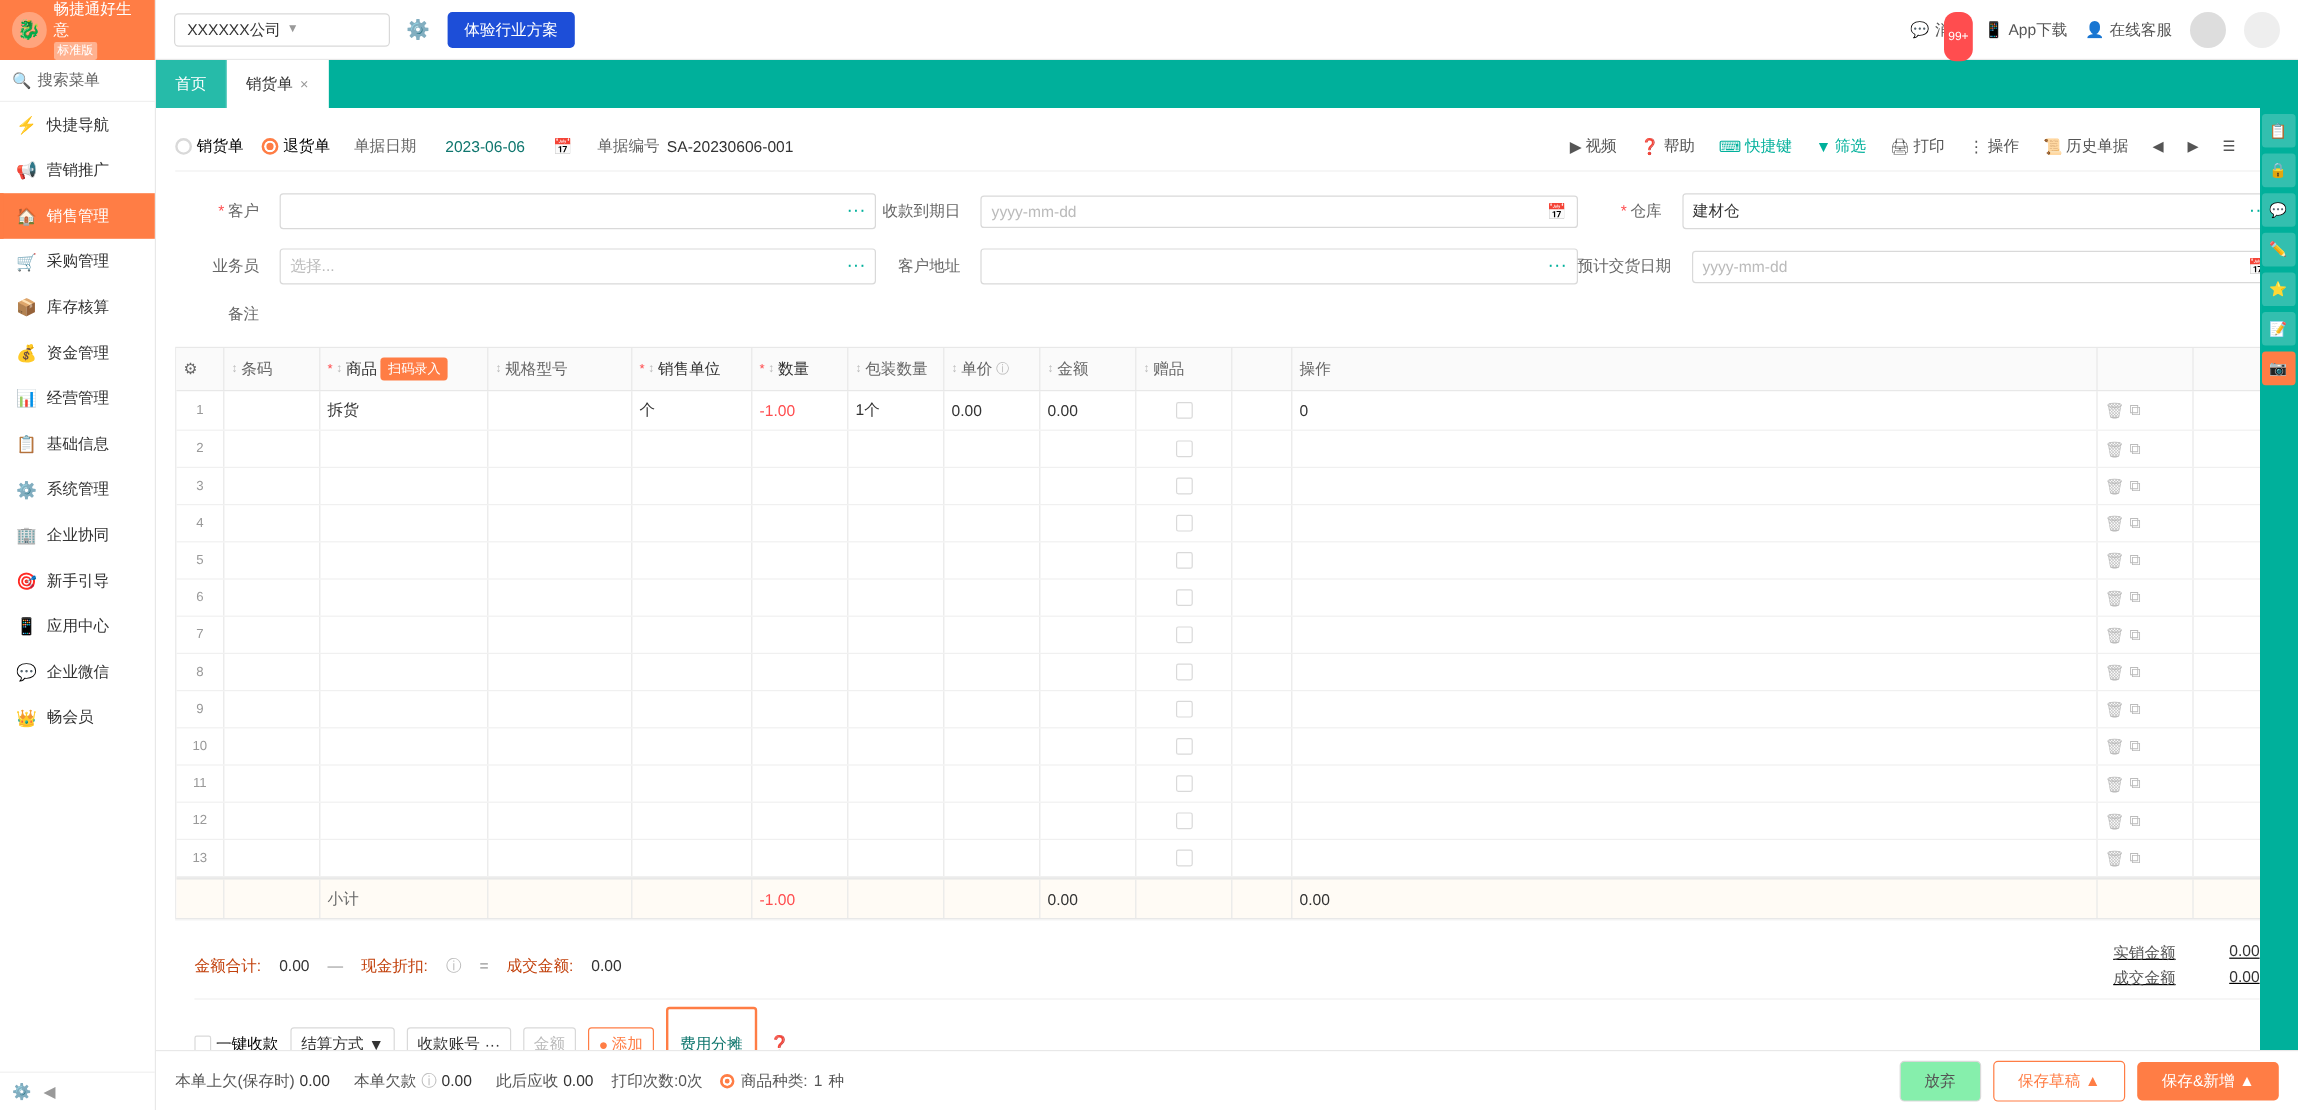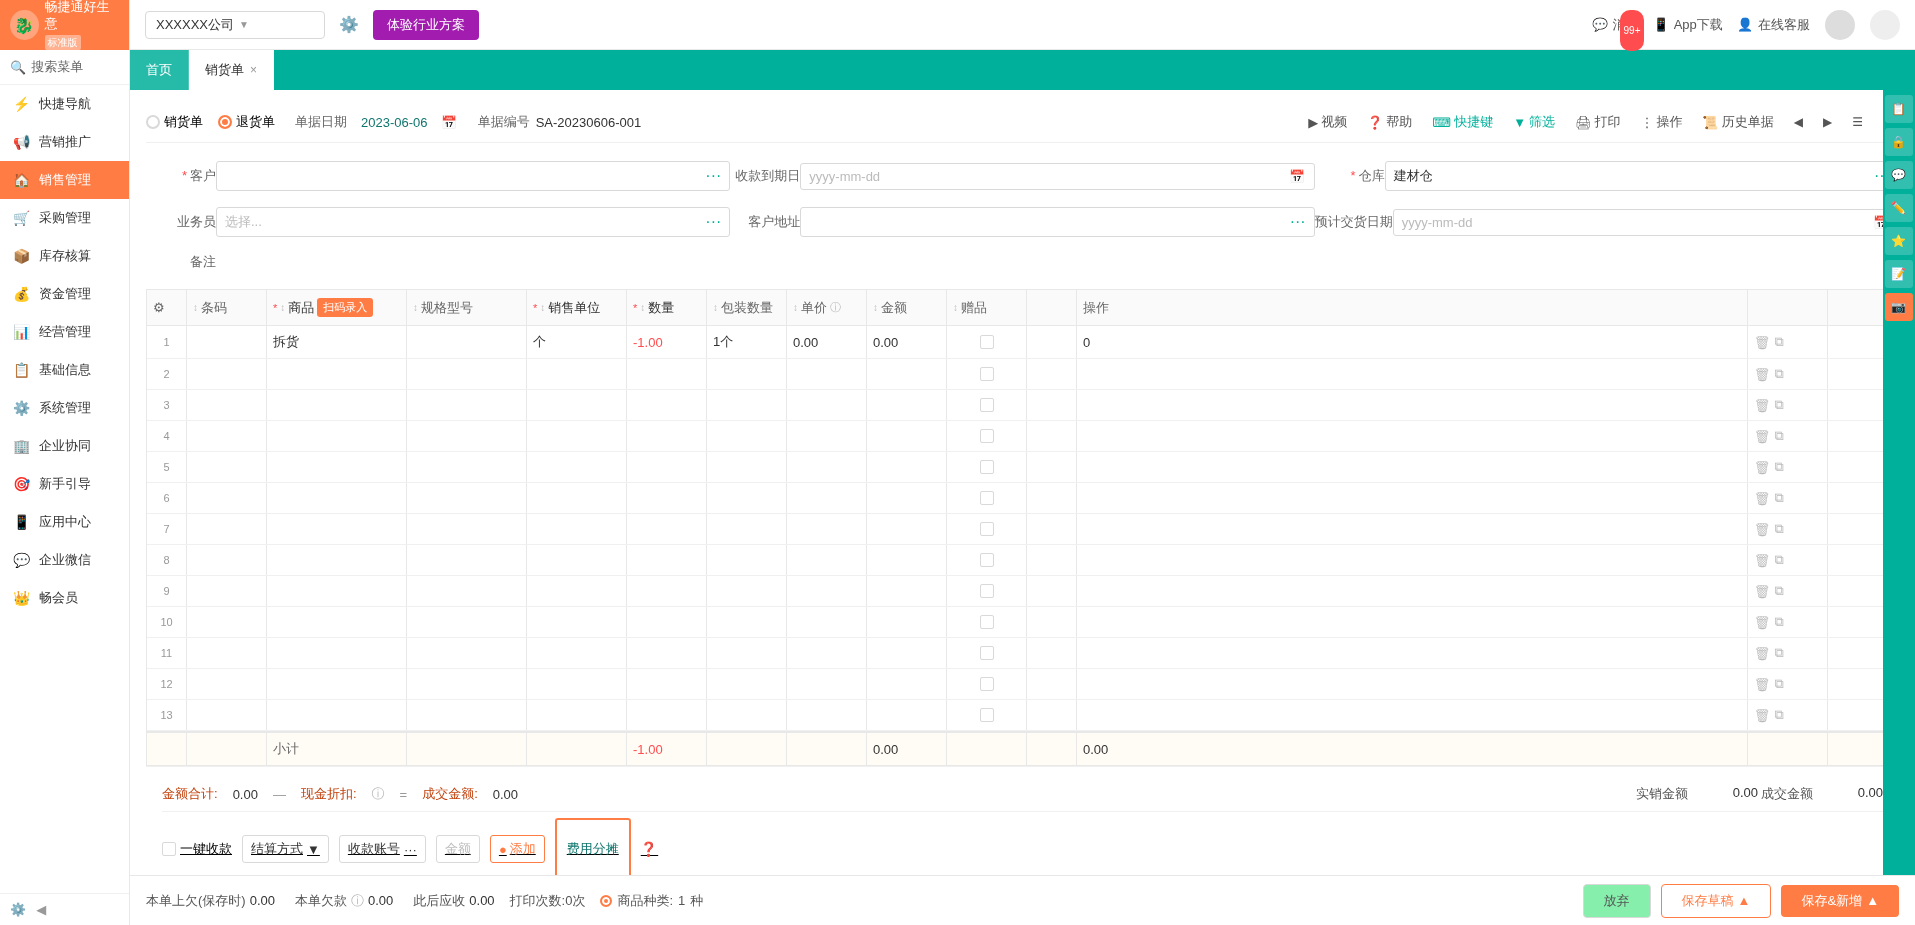--- a/index.html
+++ b/index.html
@@ -33,21 +33,21 @@
       position: fixed; left: 130px; top: 0; right: 0; height: 50px;
       background: #fff; border-bottom: 1px solid #e8e8e8; display: flex; align-items: center; padding: 0 15px; gap: 10px; z-index: 99;
     }
     .company-selector {
       display: flex; align-items: center; gap: 5px; border: 1px solid #d9d9d9; border-radius: 4px;
       padding: 4px 10px; cursor: pointer; min-width: 180px; color: #333;
     }
     .company-selector .arrow { color: #999; font-size: 10px; }
     .settings-icon { color: #999; cursor: pointer; font-size: 16px; padding: 4px; }
     .trial-btn {
-      background: #a21caf; color: #fff; border: none; border-radius: 4px; padding: 6px 14px; cursor: pointer; font-size: 13px;
+      background: #1d4ed8; color: #fff; border: none; border-radius: 4px; padding: 6px 14px; cursor: pointer; font-size: 13px;
     }
     .header-right { margin-left: auto; display: flex; align-items: center; gap: 15px; }
     .header-right-item { display: flex; align-items: center; gap: 4px; cursor: pointer; color: #555; position: relative; }
     .badge { background: #ff4d4f; color: #fff; border-radius: 10px; font-size: 10px; padding: 15px 4px; position: absolute; top: -6px; right: -6px; }
     .avatar { width: 30px; height: 30px; background: #ddd; border-radius: 50%; }
 
     
     .tab-bar {
       position: fixed; left: 130px; top: 50px; right: 0; height: 40px;
       background: #00b09b; display: flex; align-items: center; z-index: 98; padding: 0;
@@ -70,28 +70,28 @@
     }
 
     
     .form-header {
       display: flex; align-items: center; gap: 20px; padding: 8px 0; border-bottom: 1px solid #f0f0f0; margin-bottom: 10px;
     }
     .radio-group { display: flex; gap: 15px; align-items: center; }
     .radio-item { display: flex; align-items: center; gap: 4px; cursor: pointer; }
     .radio-circle { width: 14px; height: 14px; border-radius: 50%; border: 2px solid #d9d9d9; display: inline-block; }
     .radio-circle.active { border-color: #ff7d45; background: #ff7d45; box-shadow: inset 0 0 0 2px #fff; }
-    .date-field { display: flex; align-items: center; gap: 14px; }
+    .date-field { display: flex; align-items: center; gap: 24px; }
     .date-value { color: #0f766e; font-weight: 500; }
     .cal-icon { color: #00b09b; cursor: pointer; }
     .doc-number { display: flex; align-items: center; gap: 6px; }
     .toolbar-right { margin-left: auto; display: flex; align-items: center; gap: 8px; }
     .toolbar-btn { display: flex; align-items: center; gap: 3px; cursor: pointer; color: #555; font-size: 12px; padding: 3px 6px; }
     .toolbar-btn.green { color: #00b09b; }
-    .form-row { display: flex; align-items: center; padding: 8px 0; gap: 0; }
+    .form-row { display: flex; align-items: center; padding: 8px 0; gap: 17px; }
     .form-label { color: #666; min-width: 70px; text-align: right; }
     .form-label.required::before { content: '*'; color: #ff4d4f; margin-right: 3px; }
     .form-input {
       flex: 1; border: 1px solid #d9d9d9; border-radius: 3px; padding: 5px 8px; color: #333;
       display: flex; align-items: center; justify-content: space-between;
     }
     .form-input .dots { color: #00b09b; font-size: 16px; cursor: pointer; }
     .form-input.placeholder { color: #bbb; }
     .right-actions { display: flex; flex-direction: column; gap: 4px; padding-left: 10px; }
 
@@ -144,21 +144,21 @@
     .select-box {
       border: 1px solid #d9d9d9; border-radius: 3px; padding: 4px 8px; color: #333; display: flex; align-items: center; gap: 4px; cursor: pointer;
     }
     .add-btn {
       background: #fff; border: 1px solid #ff7d45; color: #ff7d45; border-radius: 3px; padding: 4px 8px; cursor: pointer; display: flex; align-items: center; gap: 3px;
     }
     .expense-btn {
       background: #fff; border: 2px solid #ff7d45; color: #0f766e; border-radius: 3px; padding: 20px 10px; cursor: pointer; font-weight: 500;
     }
     .summary-right {
-      margin-left: auto; display: flex; flex-direction: row; gap: 3px; text-align: right;
+      margin-left: auto; display: flex; flex-direction: column; gap: 3px; text-align: right; text-decoration: underline;
     }
     .summary-right .s-row { display: flex; justify-content: flex-end; gap: 10px; color: #555; }
     .summary-right .s-row .val { color: #333; font-weight: 500; min-width: 60px; text-align: right; }
 
     
     .bottom-bar {
       position: fixed; bottom: 0; left: 130px; right: 0; height: 50px;
       background: #fff; border-top: 1px solid #e8e8e8; display: flex; align-items: center; padding: 0 16px; gap: 15px;
       z-index: 97;
     }

